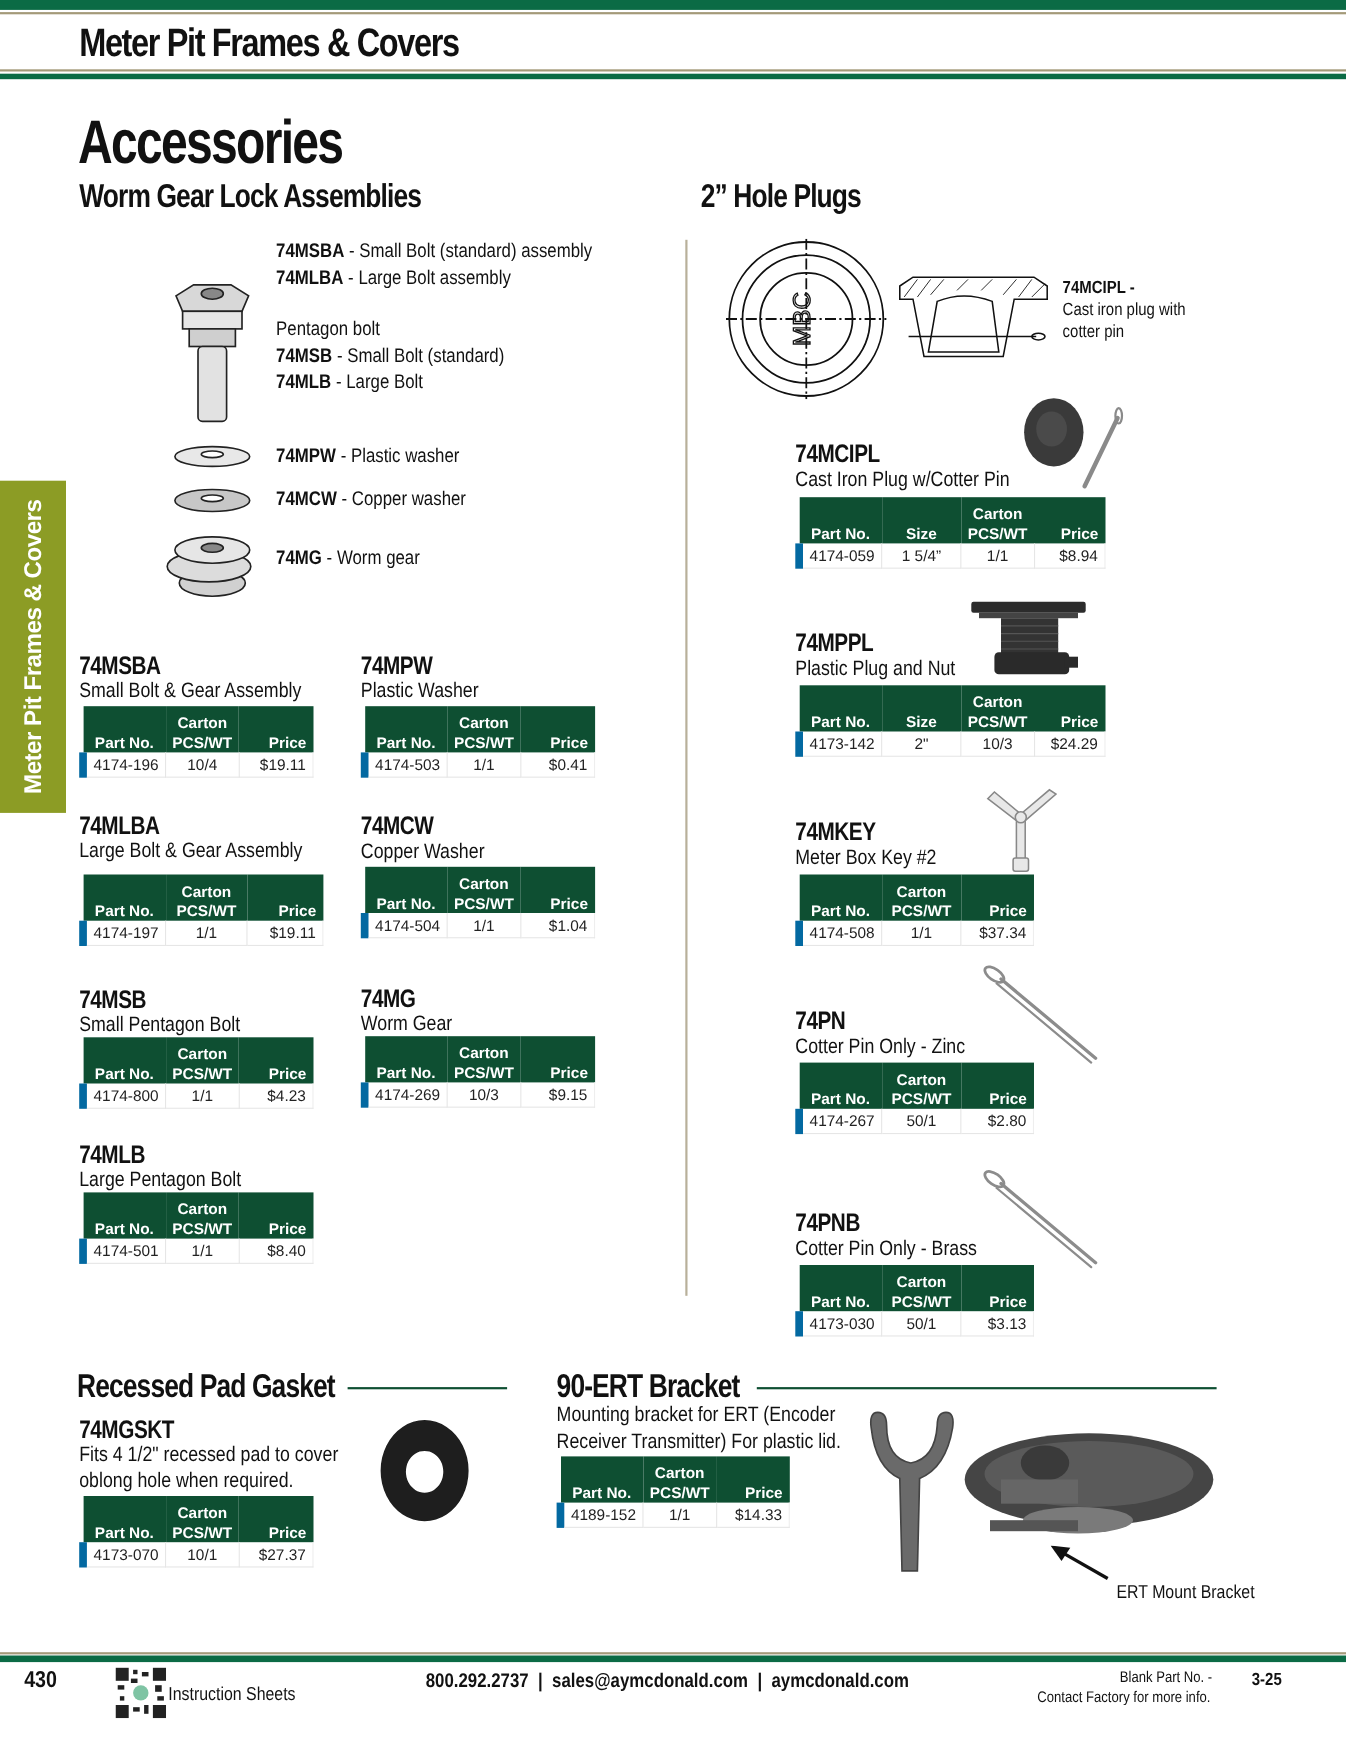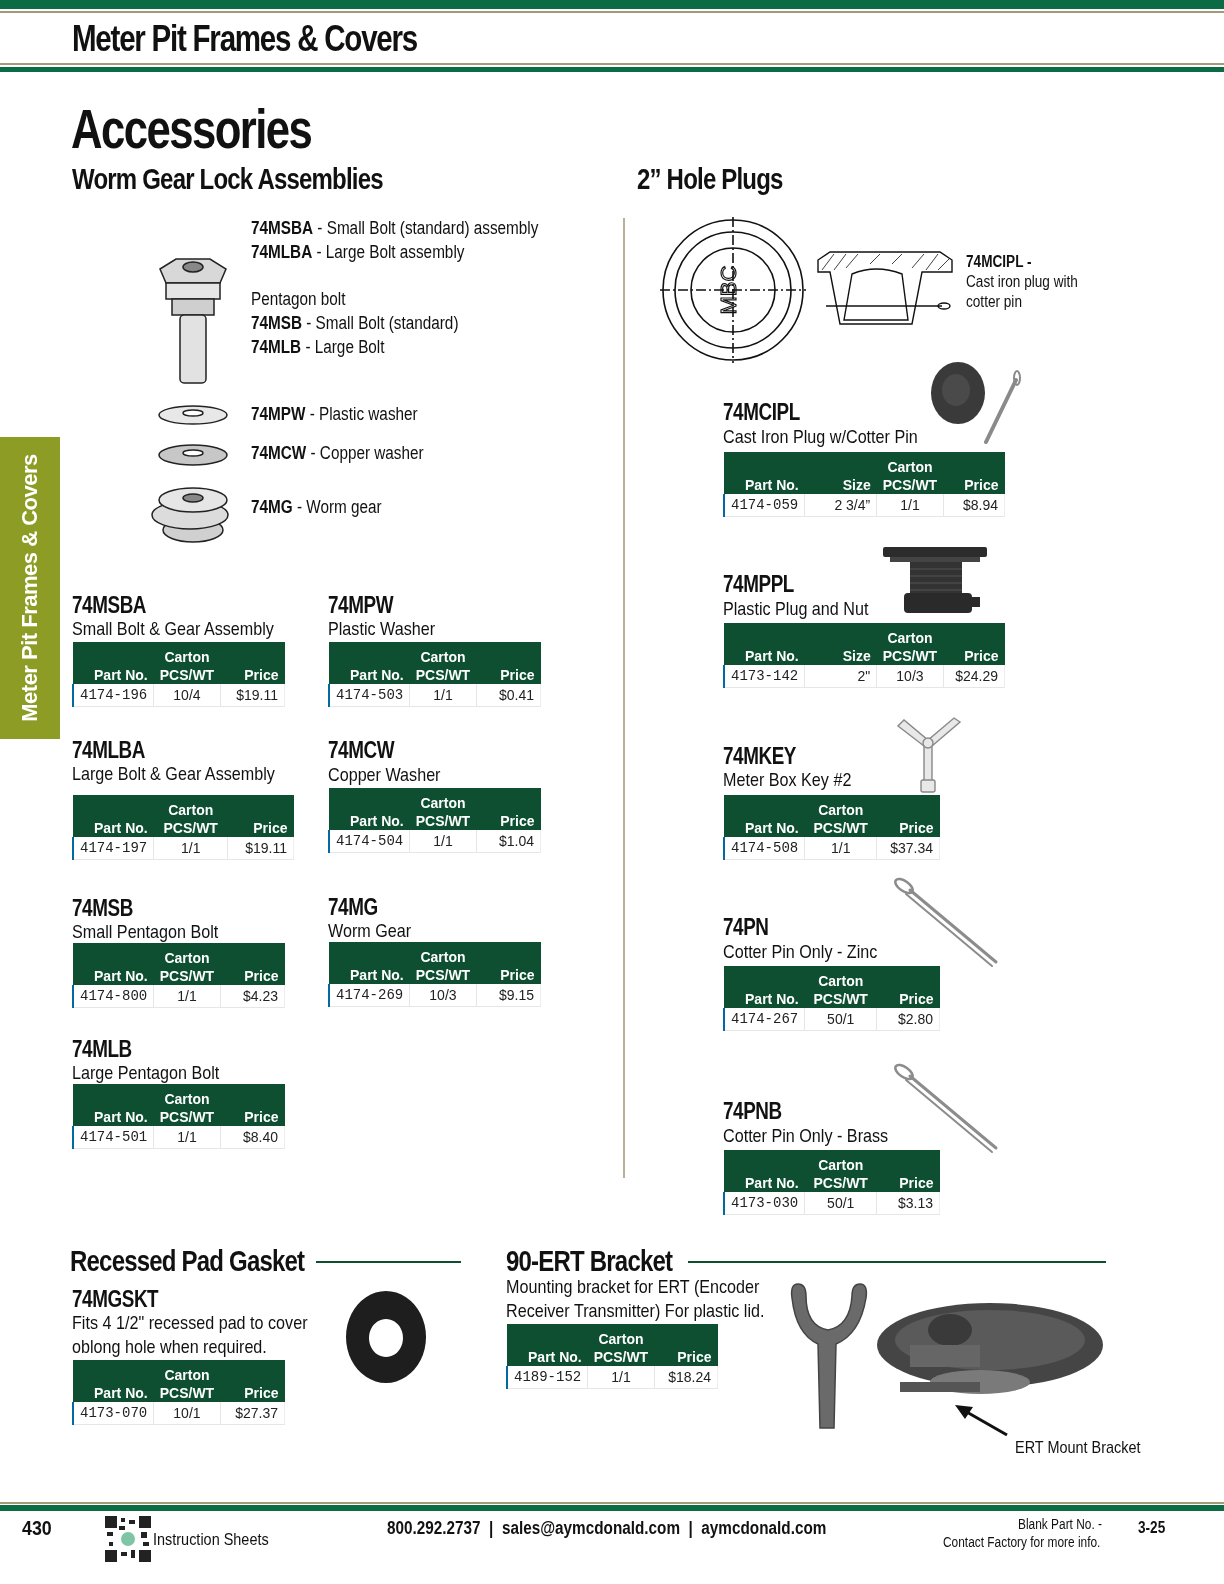--- a/index.html
+++ b/index.html
@@ -21,22 +21,22 @@
   .legend-line { position:absolute; font-size:18px; white-space:nowrap; transform:scaleX(0.85); transform-origin:left top; }
   .legend-line b { font-weight:bold; }
 
   .prod-code { position:absolute; font-size:23px; font-weight:bold; letter-spacing:-0.5px; transform:scaleX(0.82); transform-origin:left top; white-space:nowrap; }
   .prod-desc { position:absolute; font-size:19px; white-space:nowrap; transform:scaleX(0.85); transform-origin:left top; }
 
   table.pt { position:absolute; border-collapse:collapse; font-size:14px; }
   table.pt th { background:#0e4f32; color:#fff; font-weight:bold; font-size:14px; padding:0 6px; vertical-align:bottom; height:42px; line-height:18px; white-space:nowrap; }
   table.pt td { color:#222; font-size:14px; padding:1px 6px; height:22px; border-right:1px solid #e6e6e6; border-bottom:1px solid #e6e6e6; white-space:nowrap; }
   table.pt td:last-child { border-right:1px solid #eee; }
-  table.pt td:first-child { border-left:2px solid #0369a1;font-family:Liberation Mono, monospace; }
-  .l { text-align:right; } .c { text-align:center; } .r { text-align:right; }
+  table.pt td:first-child { border-left:7px solid #0369a1; }
+  .l { text-align:center; } .c { text-align:center; } .r { text-align:right; }
 
   .vdiv { position:absolute; left:623px; top:218px; width:2px; height:960px; background:#b8b09a; }
   .rule { position:absolute; height:2px; background:#0e4f32; }
 
   .footer-text { position:absolute; font-size:17px; white-space:nowrap; transform:scaleX(0.85); transform-origin:left top; }
 </style>
 </head>
 <body>
 
 <div class="bar-green" style="top:0;height:9px;"></div>
@@ -248,21 +248,21 @@
 <table class="pt" style="left:723px;top:452px;width:282px;">
   <tbody>
       <tr>
         <th class="l" style="width:70px;"><span>Part No.</span></th>
         <th class="l" style="width:72px;"><span>Size</span></th>
         <th class="c" style="width:66px;"><span>Carton</span><br><span>PCS/WT</span></th>
         <th class="r"><span>Price</span></th>
       </tr>
   <tr>
         <td class="l">4174-059</td>
-        <td class="l">2 3/4”</td>
+        <td class="l">1 5/4”</td>
         <td class="c">1/1</td>
         <td class="r">$8.94</td>
       </tr>
 </tbody>
   </table>
 
 <svg class="abs" style="left:880px;top:545px;" width="110" height="72" viewBox="0 0 110 72">
   <rect x="3" y="2" width="104" height="10" rx="2" fill="#2c2c2c"></rect>
   <rect x="10" y="12" width="90" height="5" fill="#444"></rect>
   <rect x="30" y="17" width="52" height="34" fill="#333"></rect>
@@ -396,21 +396,21 @@
 <table class="pt" style="left:506px;top:1324px;width:212px;">
   <tbody>
       <tr>
         <th class="l" style="width:72px;"><span>Part No.</span></th>
         <th class="c" style="width:66px;"><span>Carton</span><br><span>PCS/WT</span></th>
         <th class="r"><span>Price</span></th>
       </tr>
   <tr>
         <td class="l">4189-152</td>
         <td class="c">1/1</td>
-        <td class="r">$18.24</td>
+        <td class="r">$14.33</td>
       </tr>
 </tbody>
   </table>
 <svg class="abs" style="left:790px;top:1278px;" width="80" height="160" viewBox="0 0 80 160">
   <path fill="#6a6a6a" stroke="#444" stroke-width="1.5" d="M8 6 Q0 6 2 20 Q6 56 28 66 L30 150 L44 150 L46 66 Q70 56 76 20 Q78 6 70 6 Q62 6 62 18 Q60 48 38 52 Q16 48 16 18 Q16 6 8 6 Z"></path>
 </svg>
 <svg class="abs" style="left:870px;top:1300px;" width="240" height="110" viewBox="0 0 240 110">
   <ellipse cx="120" cy="45" rx="113" ry="42" fill="#454545"></ellipse>
   <ellipse cx="120" cy="40" rx="95" ry="30" fill="#5a5a5a"></ellipse>
   <ellipse cx="80" cy="30" rx="22" ry="16" fill="#3a3a3a"></ellipse>

